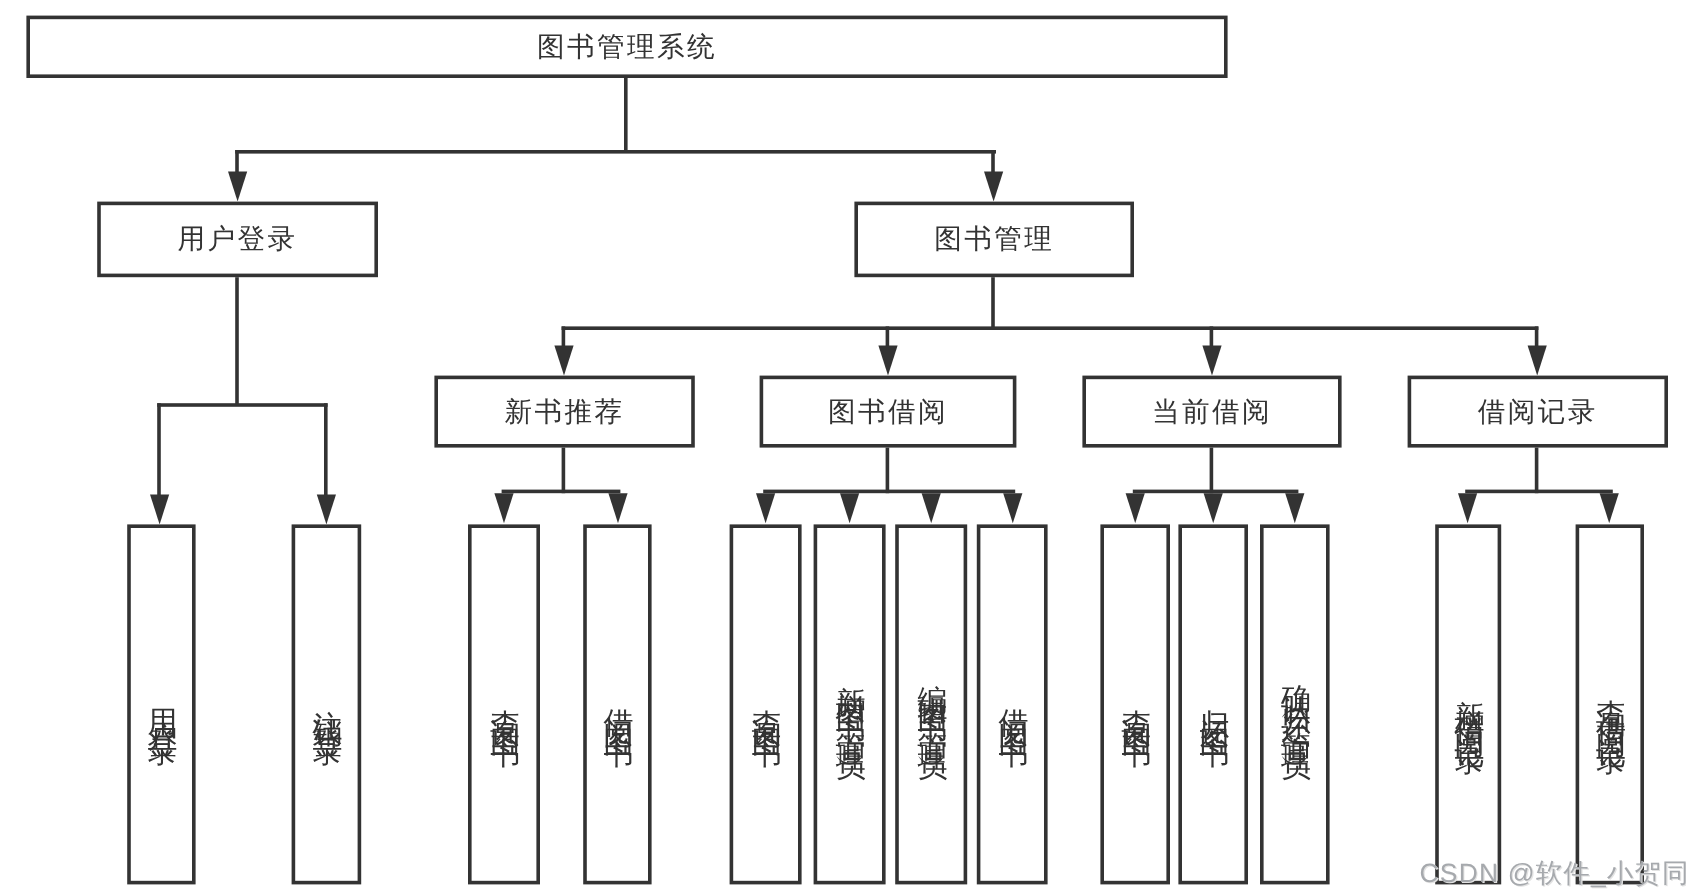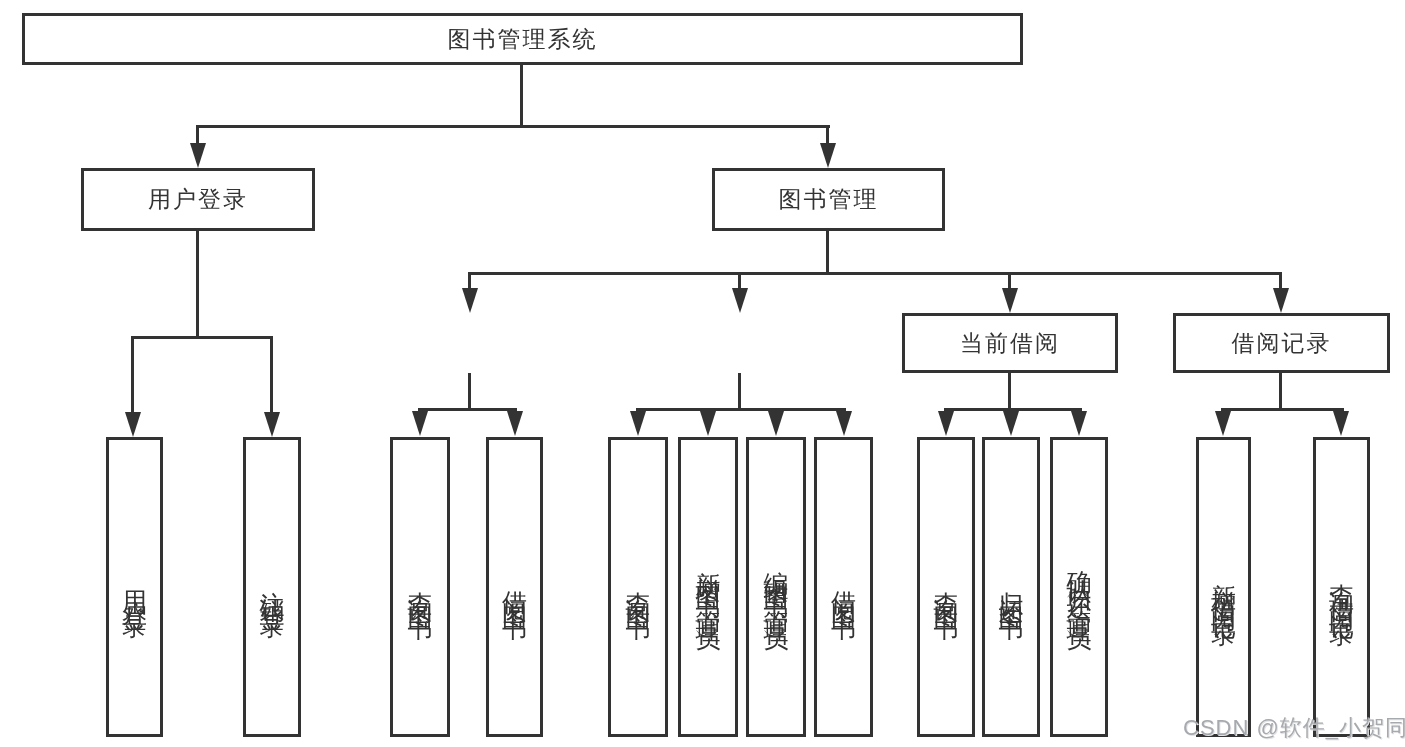--- a/index.html
+++ b/index.html
@@ -97,20 +97,26 @@
   <div class="l" style="left:468px;top:272px;width:814px;height:3px;"></div>
   <div class="l" style="left:468px;top:272px;width:3px;height:20px;"></div>
   <div class="arr" style="left:462px;top:288px;"></div>
   <div class="l" style="left:738px;top:272px;width:3px;height:20px;"></div>
   <div class="arr" style="left:732px;top:288px;"></div>
   <div class="l" style="left:1008px;top:272px;width:3px;height:20px;"></div>
   <div class="arr" style="left:1002px;top:288px;"></div>
   <div class="l" style="left:1279px;top:272px;width:3px;height:20px;"></div>
   <div class="arr" style="left:1273px;top:288px;"></div>
 
+  <div class="box" style="left:362px;top:313px;width:217px;height:60px;">
+    <span>新书推荐</span>
+  </div>
+  <div class="box" style="left:633px;top:313px;width:214px;height:60px;">
+    <span>图书借阅</span>
+  </div>
   <div class="box" style="left:902px;top:313px;width:216px;height:60px;text-align:center;">
     <span>当前借阅</span>
   </div>
   <div class="box" style="left:1173px;top:313px;width:217px;height:60px;">
     <span>借阅记录</span>
   </div>
 
   <div class="l" style="left:468px;top:373px;width:3px;height:38px;"></div>
   <div class="l" style="left:418px;top:408px;width:99px;height:3px;"></div>
   <div class="arr" style="left:412px;top:411px;"></div>

